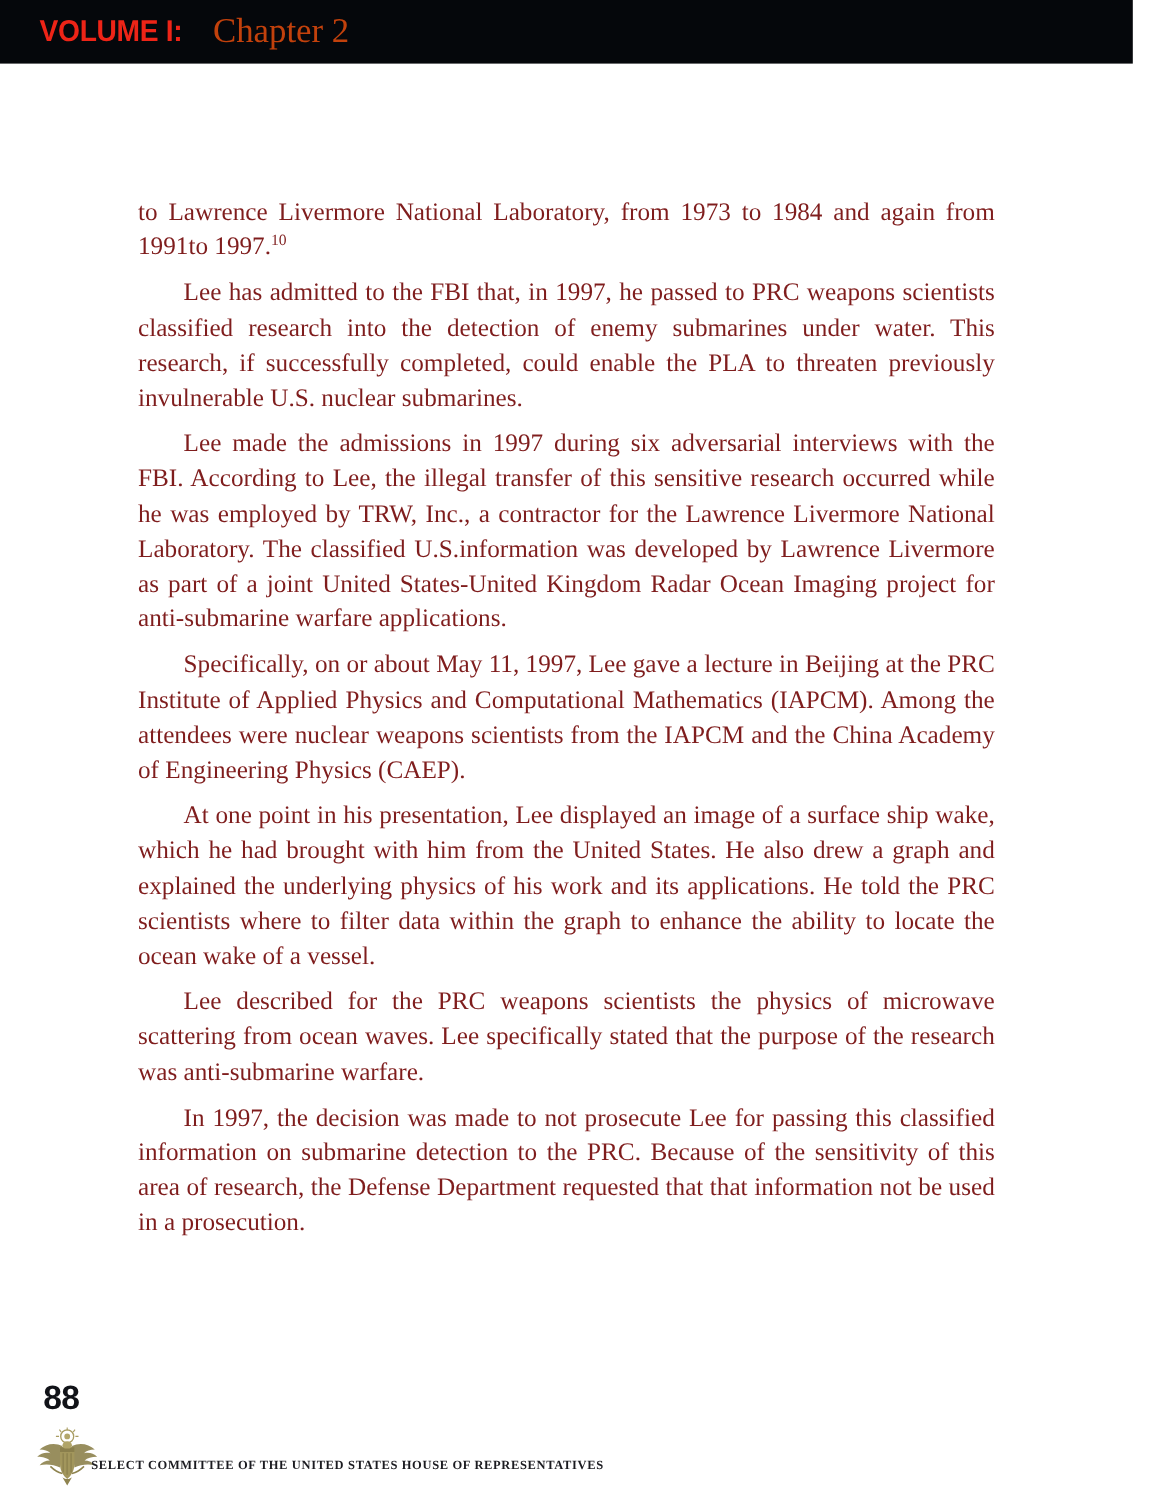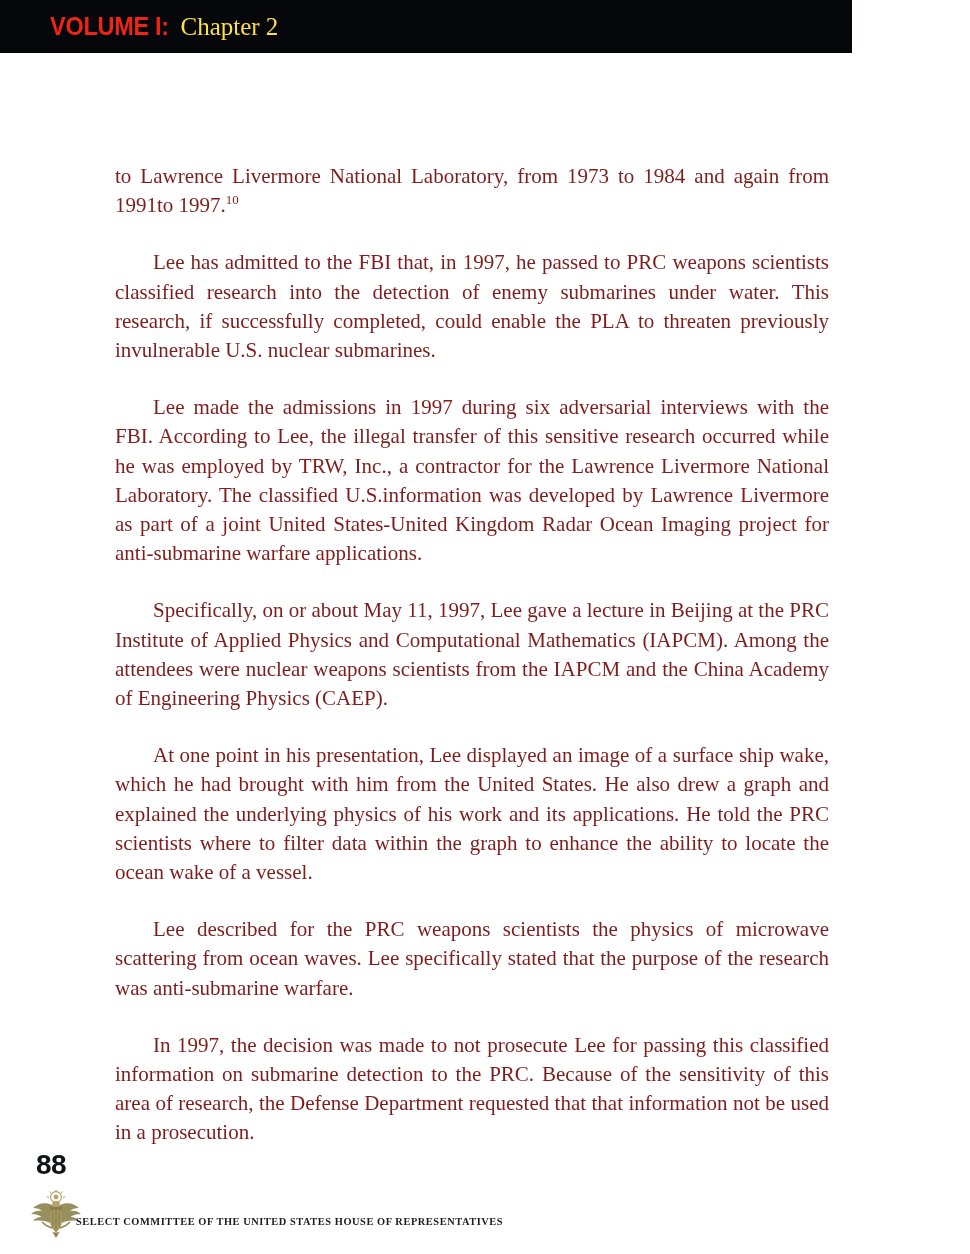--- a/index.html
+++ b/index.html
@@ -13,66 +13,66 @@
     font-family: "Liberation Serif", "DejaVu Serif", serif;
     overflow: hidden;
     position: relative;
   }
 
   
   .header-bar {
     position: absolute;
     top: 0;
     left: 0;
-    width: 852px;
+    width: 944px;
     height: 53px;
     background: #05070b;
     display: flex;
     align-items: center;
     box-sizing: border-box;
-    padding-left: 50px;
+    padding-left: 33px;
   }
   .volume-label {
     color: #ee2417;
     font-family: "Liberation Sans", "DejaVu Sans", sans-serif;
     font-weight: bold;
     font-size: 25px;
     letter-spacing: -0.3px;
     transform: scaleX(0.94);
     transform-origin: left center;
     line-height: 1;
     display: inline-block;
   }
   .chapter-label {
-    color: #fde047;
+    color: #c2410c;
     font-family: "Liberation Serif", "DejaVu Serif", serif;
-    font-size: 25px;
+    font-size: 29px;
     line-height: 1;
-    margin-left: 4px;
+    margin-left: 18px;
     display: inline-block;
   }
 
   
   .content {
     position: absolute;
     left: 115px;
     top: 162px;
     width: 714px;
   }
   p.para {
     margin: 0 0 0 0;
     font-size: 21px;
     line-height: 29.2px;
     color: #7f1d1d;
     text-align: justify;
     text-justify: inter-word;
     hyphens: none;
   }
   p.para + p.para {
-    margin-top: 28px;
+    margin-top: 9px;
   }
   p.indent {
     text-indent: 38px;
   }
   sup.fn {
     font-size: 0.62em;
     vertical-align: super;
     line-height: 0;
   }
 

